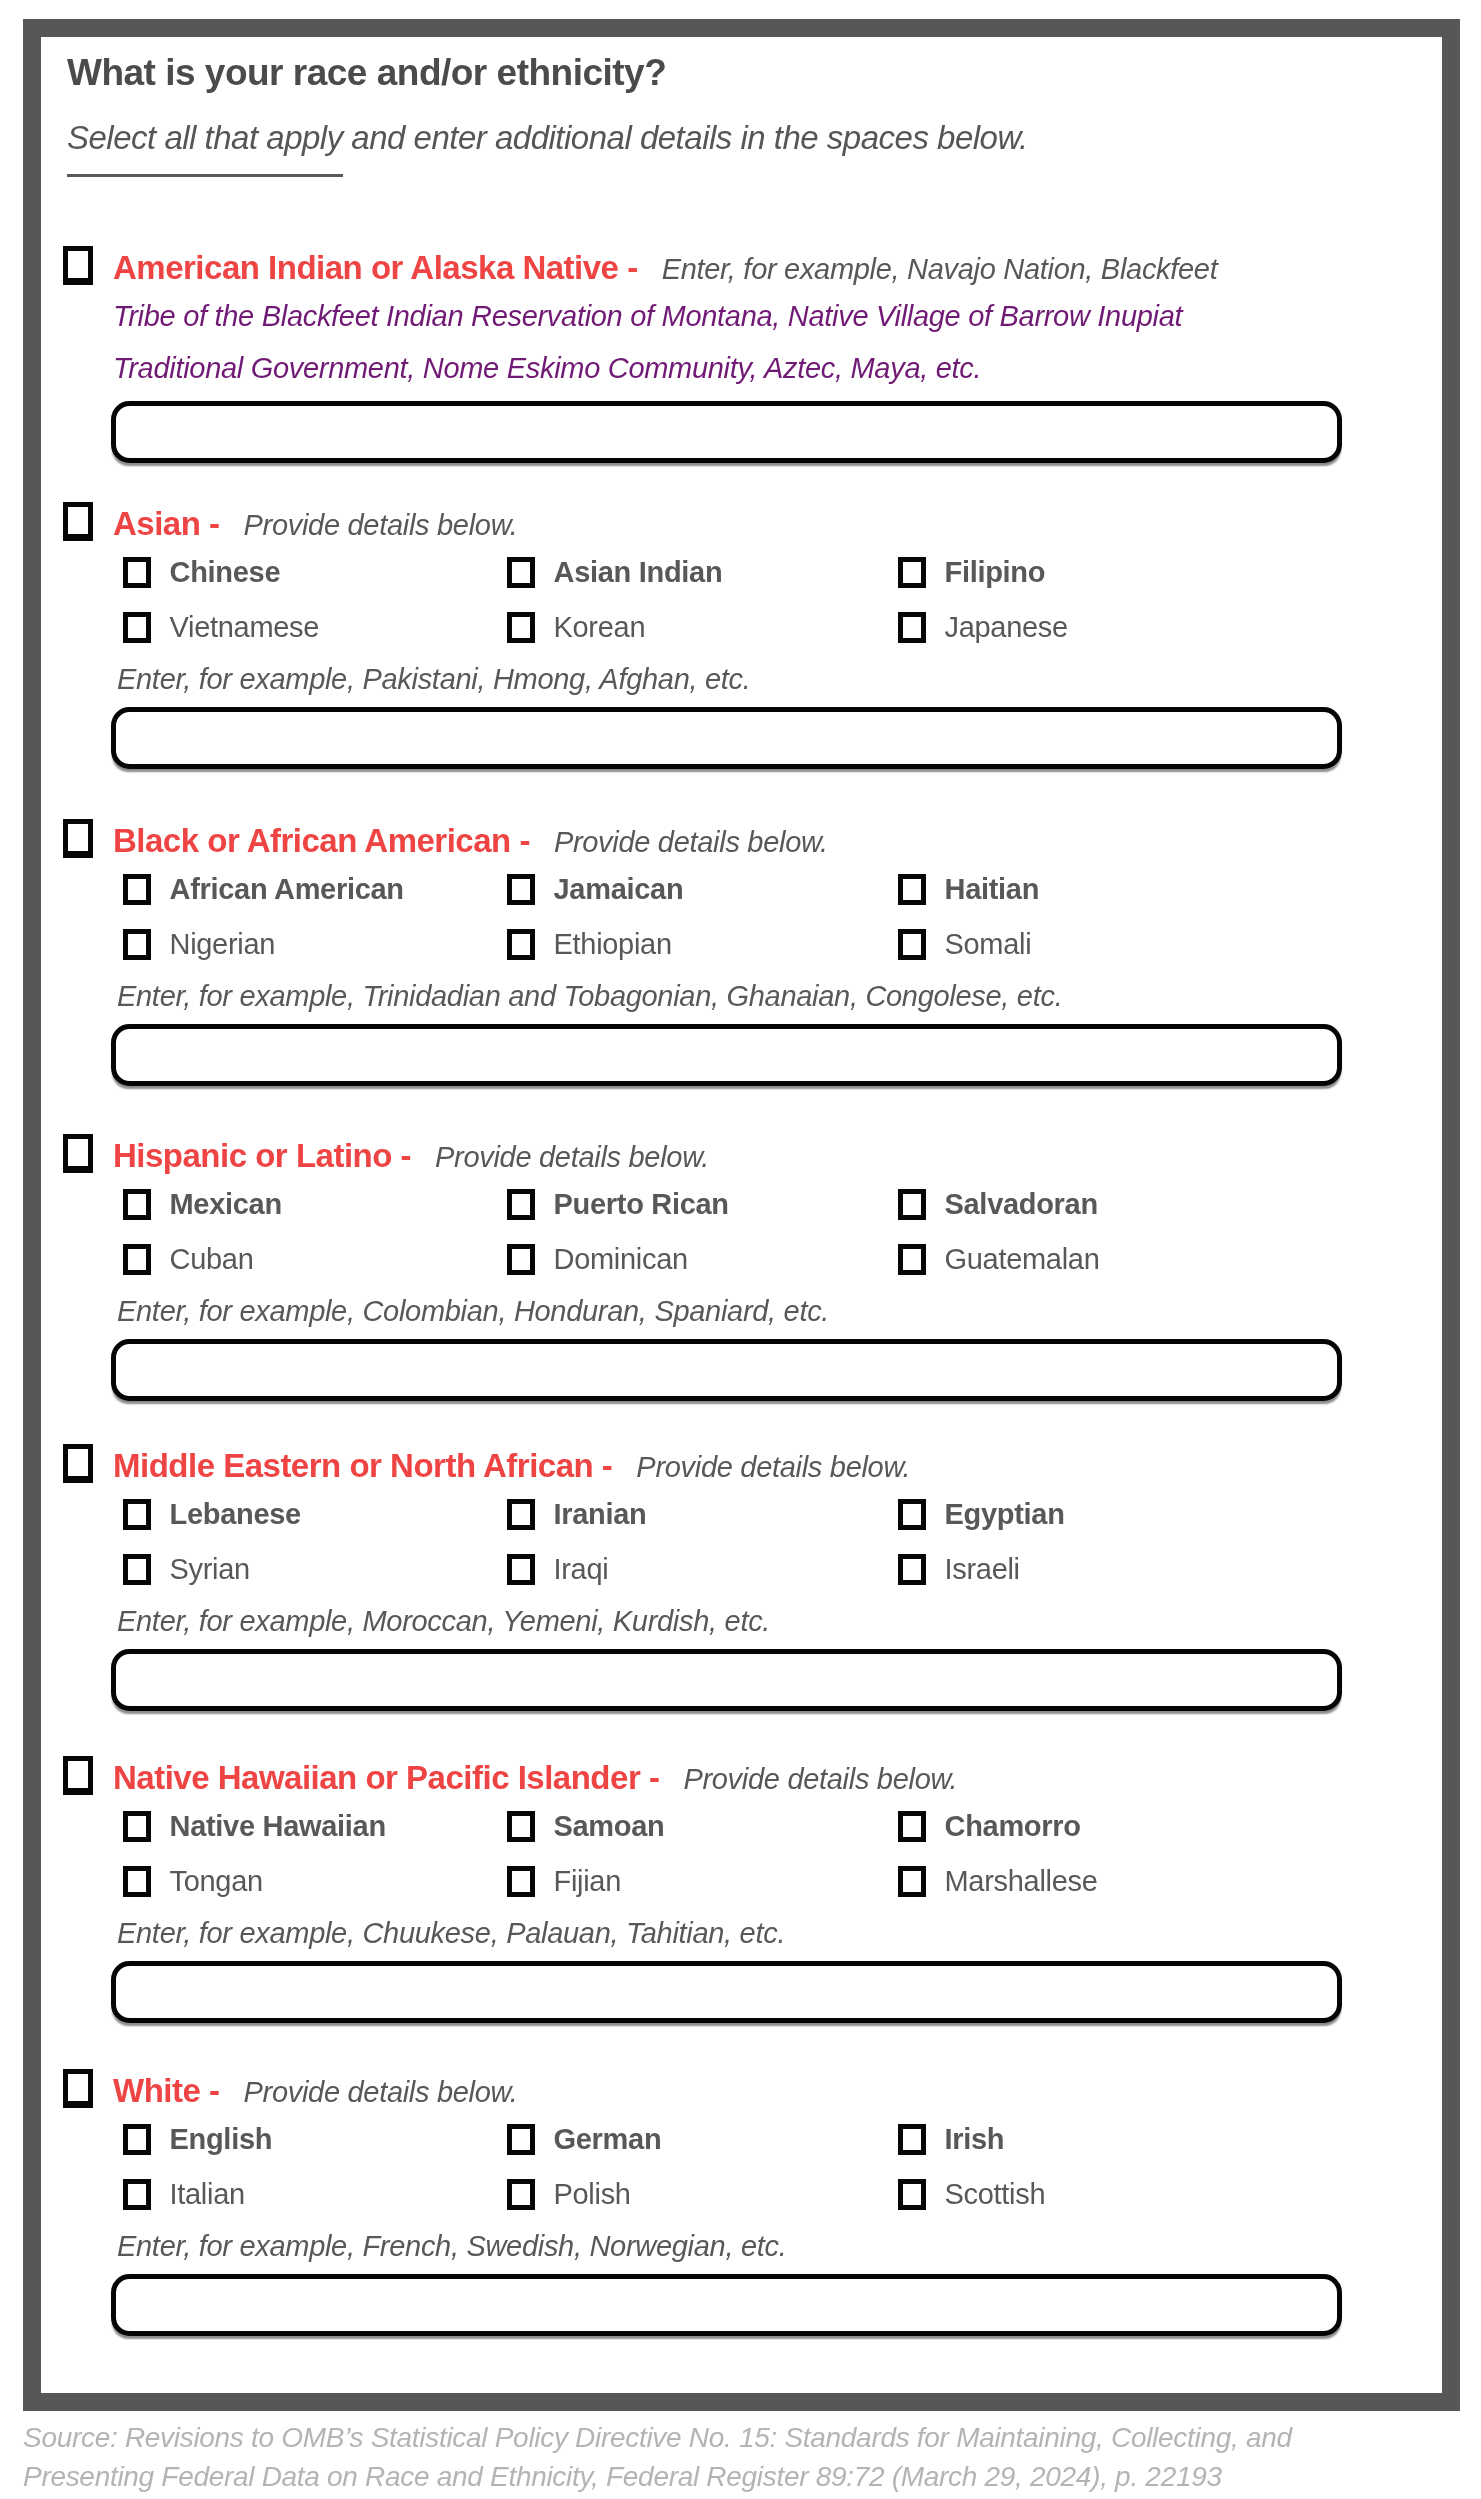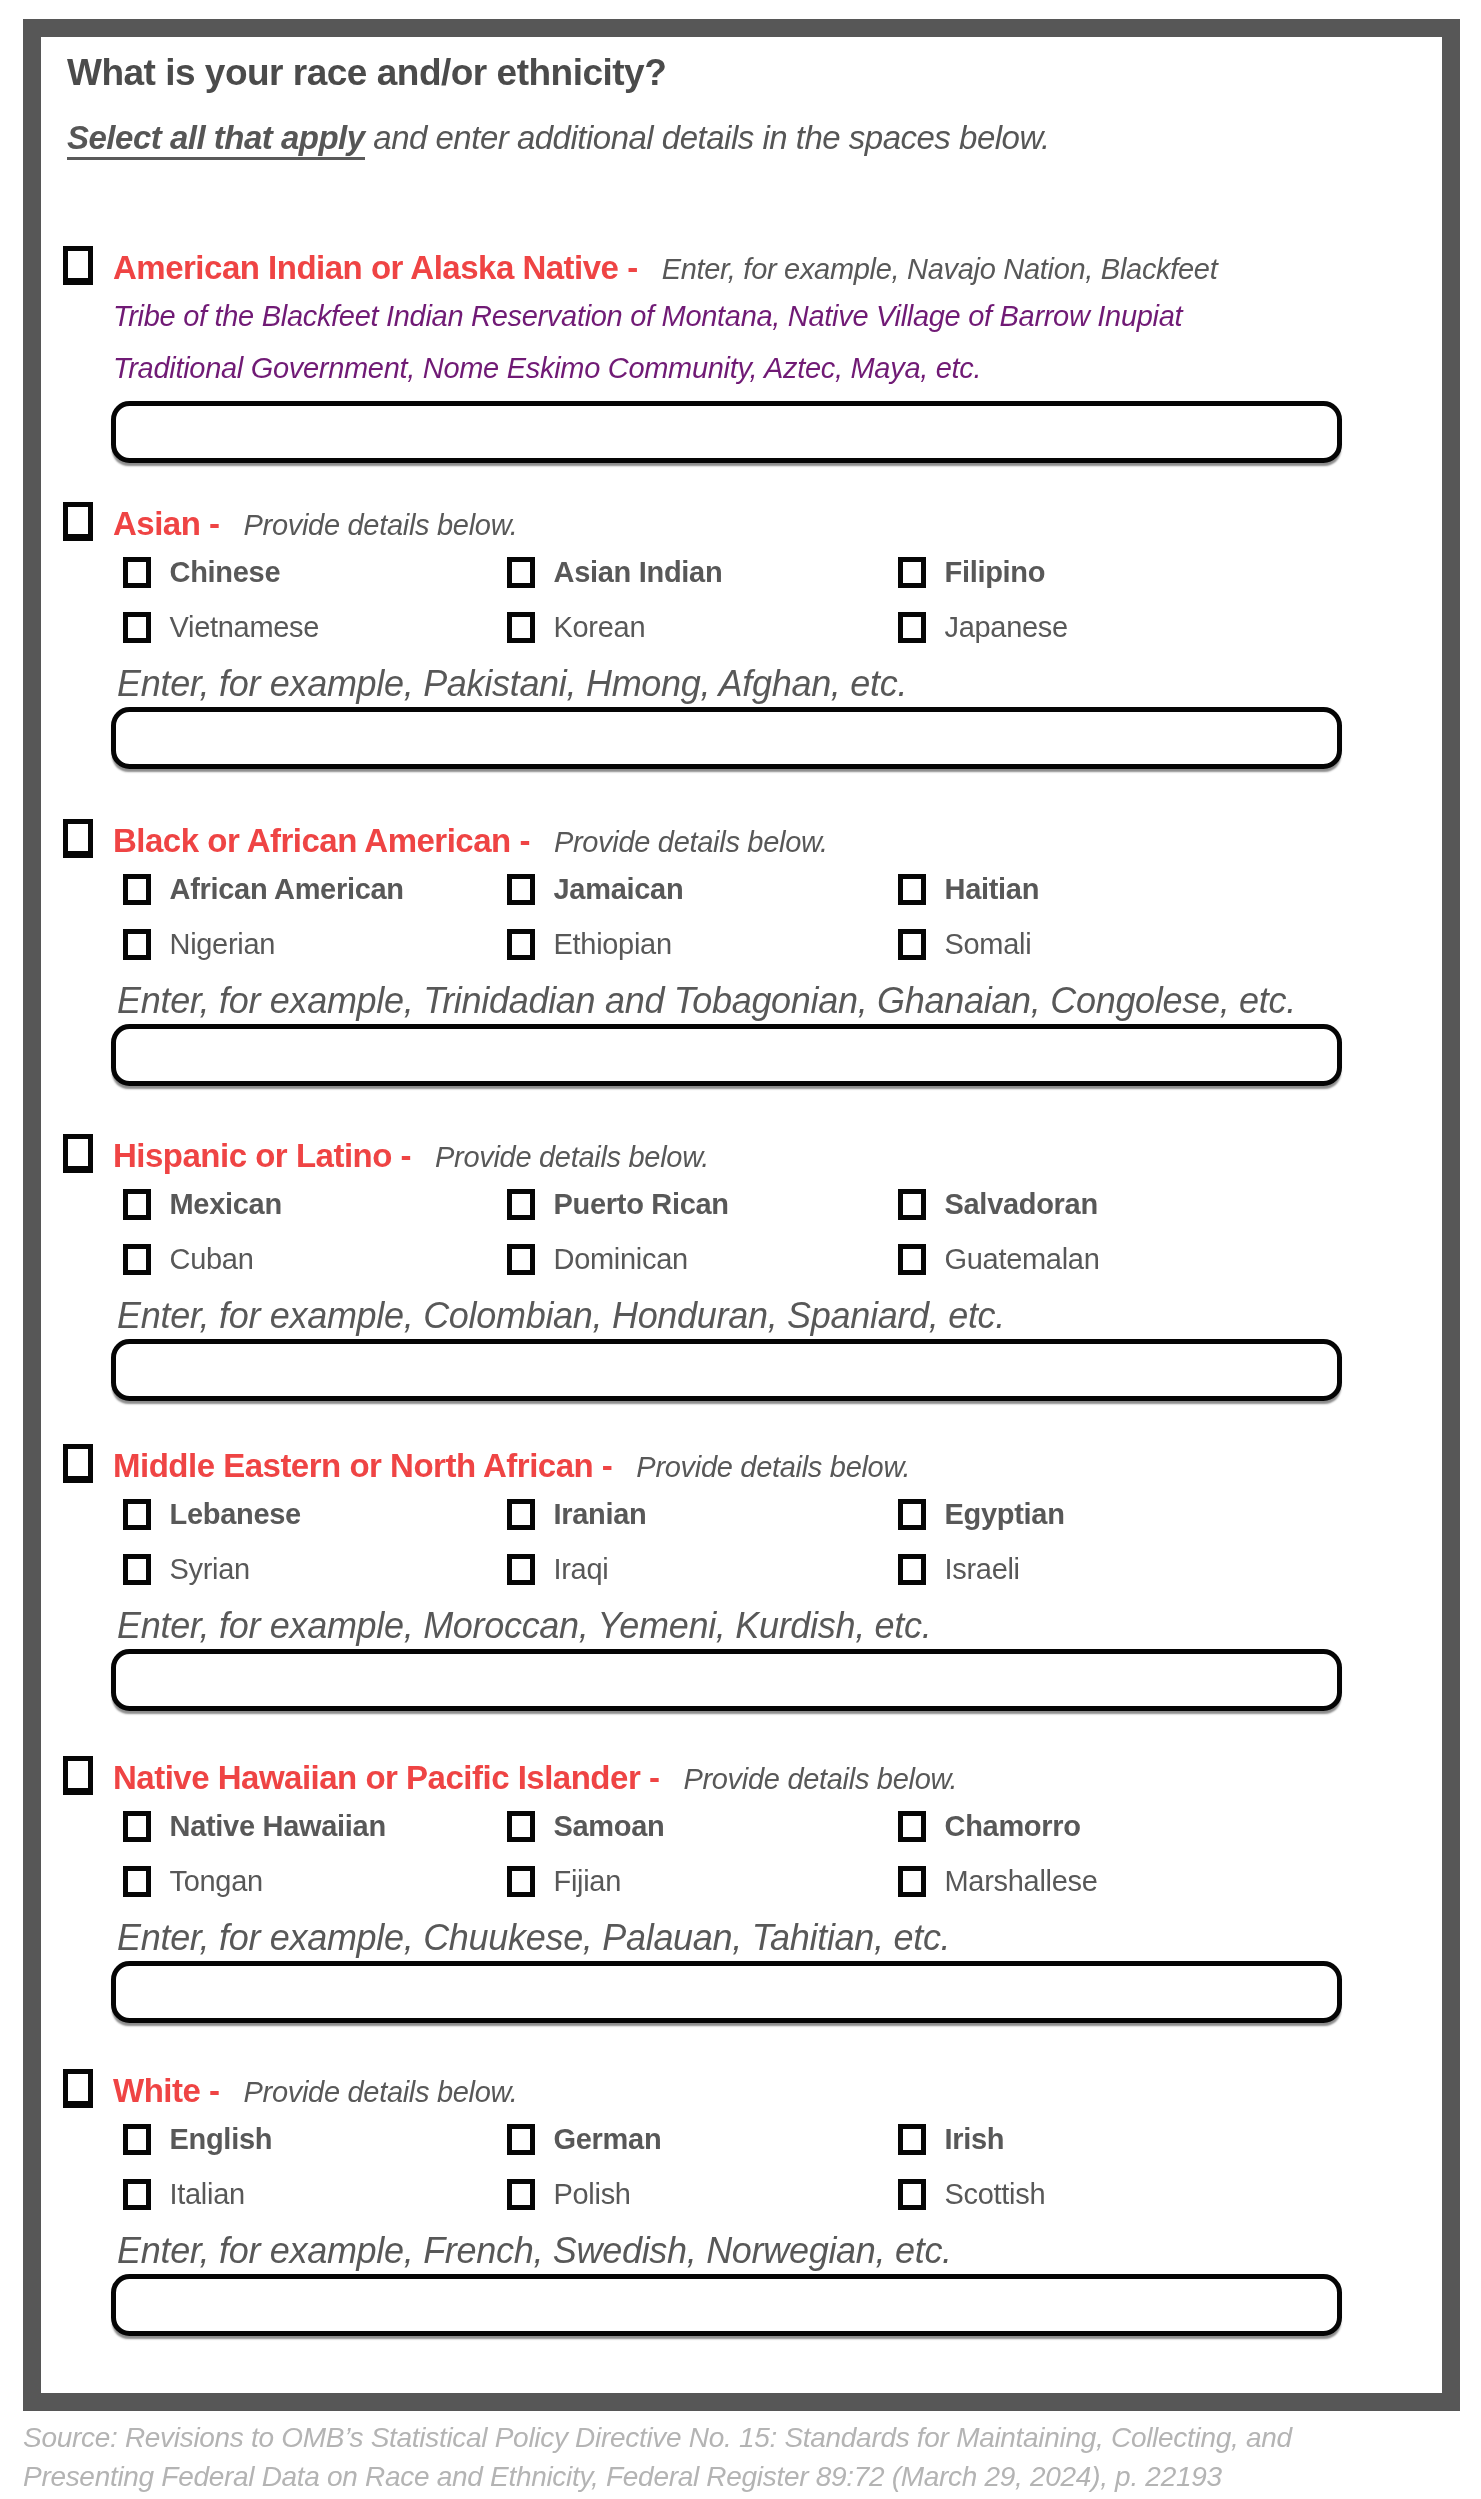--- a/index.html
+++ b/index.html
@@ -13,21 +13,21 @@
     border:18.5px solid #575757;box-sizing:border-box;background:#ffffff;
   }
   .title{
     position:absolute;left:67px;top:52px;
     font-size:37px;font-weight:700;color:#4b4b4b;letter-spacing:-0.5px;
   }
   .subtitle{
     position:absolute;left:67px;top:119px;
     font-size:33px;font-style:italic;color:#565656;letter-spacing:-0.5px;
   }
-  .subtitle .u{border-bottom:3.7px solid #5a5a5a;padding-bottom:1px;font-weight:bold;}
+  .subtitle .u{border-bottom:3.7px solid #5a5a5a;padding-bottom:18px;}
   .section{position:absolute;left:0;width:1481px;}
   .s1{top:246px;} .s2{top:502px;} .s3{top:819px;} .s4{top:1134px;}
   .s5{top:1444px;} .s6{top:1756px;} .s7{top:2069px;}
   .cb-main{
     position:absolute;left:63px;top:0;width:30px;height:39px;
     border:5.6px solid #060606;border-bottom-width:7.4px;box-sizing:border-box;background:#fff;
   }
   .hdr{position:absolute;left:113px;top:0;line-height:43px;white-space:nowrap;}
   .hdr .name{font-size:33px;font-weight:700;color:#ef4444;letter-spacing:-0.5px;}
   .hdr .it{font-size:29px;font-style:italic;color:#585858;margin-left:24px;letter-spacing:-0.3px;}
@@ -38,21 +38,21 @@
   .l2{top:54px;} .l3{top:106px;}
   .opt{position:absolute;display:flex;align-items:center;gap:18.5px;white-space:nowrap;}
   .r1{top:54px;font-weight:bold;} .r2{top:109px;}
   .c1{left:123px;} .c2{left:507px;} .c3{left:861px;padding-left:37px;}
   .cb{
     width:28px;height:31.5px;border:5.6px solid #060606;box-sizing:border-box;
     background:#fff;flex:0 0 auto;
   }
   .ol{font-size:29px;color:#585858;letter-spacing:-0.3px;}
   .ex{
-    position:absolute;left:117px;top:161px;font-size:36px;font-style:italic;
+    position:absolute;left:117px;top:161px;font-size:29px;font-style:italic;
     color:#585858;white-space:nowrap;letter-spacing:-0.3px;
   }
   .inputbox{
     position:absolute;left:111px;top:205px;width:1231px;height:62px;
     border:5.6px solid #050505;border-radius:18.5px;box-sizing:border-box;background:#fff;
     box-shadow:0 4.6px 1.9px -1.9px rgba(0,0,0,0.45);
   }
   .s1 .inputbox{top:155px;}
   .source{
     position:absolute;left:23px;top:2418px;width:1426px;

